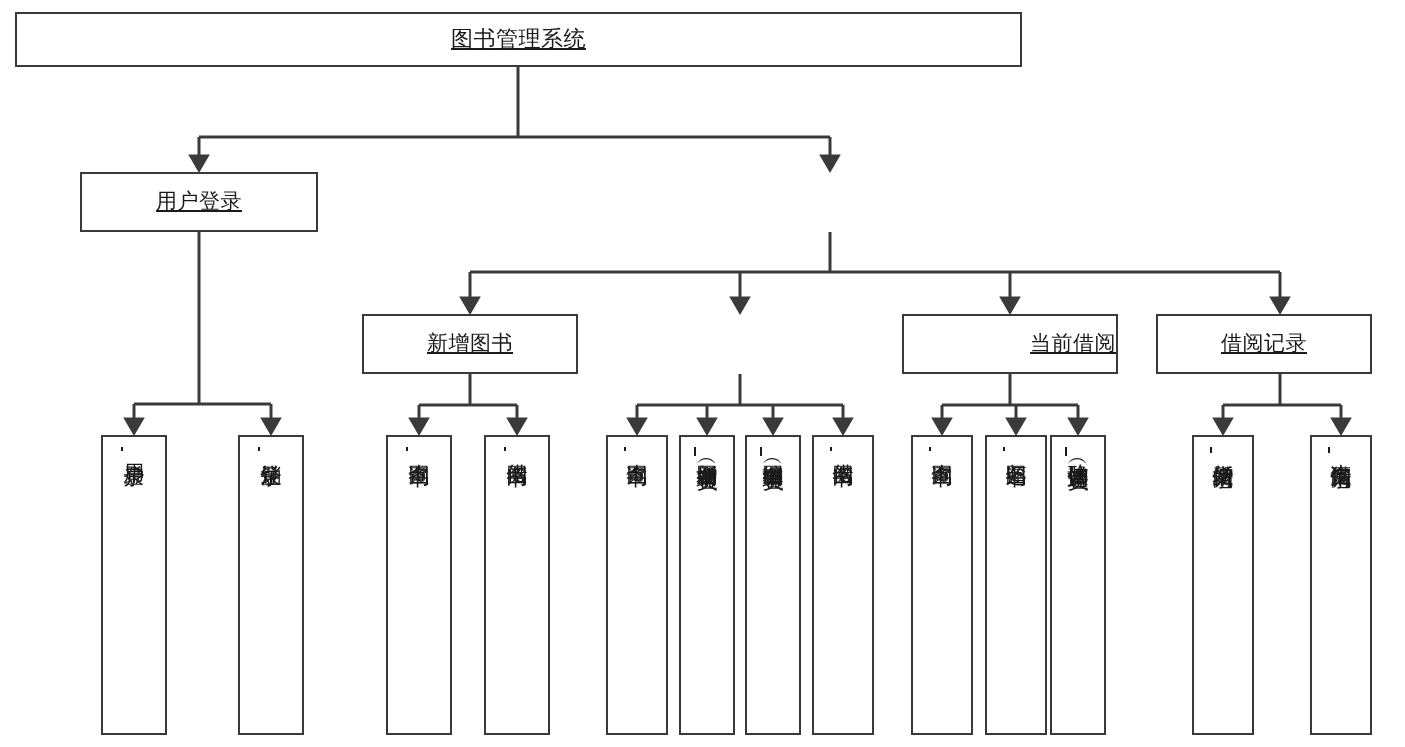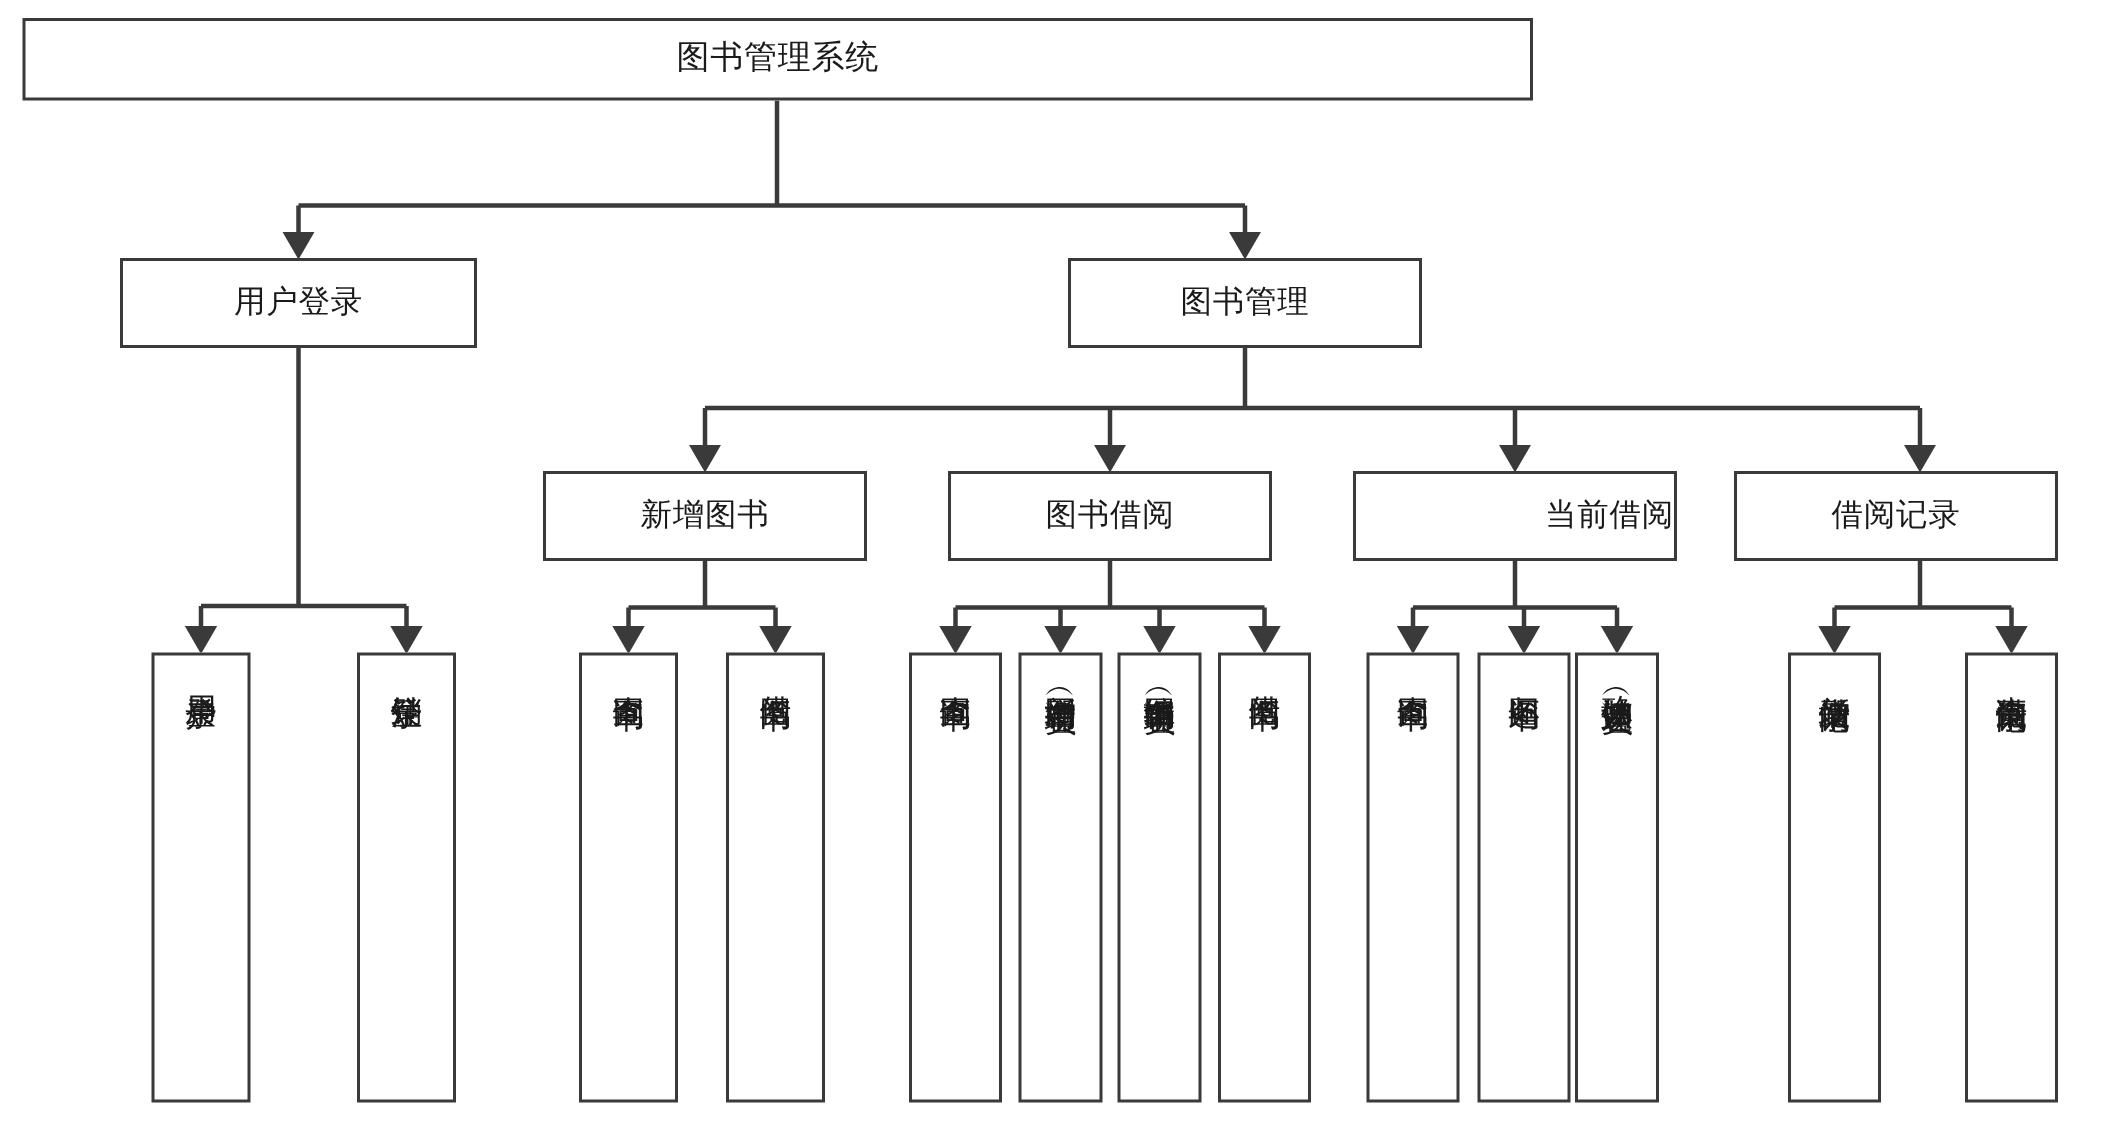--- a/index.html
+++ b/index.html
@@ -28,20 +28,21 @@
   }
   .node {
     position: absolute;
     box-sizing: border-box;
     border: 2px solid #b91c1c;
     background: #ffffff;
     display: flex;
     align-items: center;
     justify-content: center;
     color: #1a1a1a;
+    text-decoration: underline;
   }
   .node .label {
     display: block;
     text-align: center;
     line-height: 1.12;
     letter-spacing: 0.5px;
   }
   
   .node.horiz .label {
     font-size: 21px;
@@ -128,29 +129,23 @@
     </g>
   </svg>
 
   <div class="node horiz root" style="left: 15px; top: 12px; width: 1007px; height: 55px; border-color: rgb(58, 58, 58); background: rgb(255, 255, 255); color: rgb(26, 26, 26);">
     <span class="label">图书管理系统</span>
   </div>
 
   <div class="node horiz" style="left: 80px; top: 172px; width: 238px; height: 60px; border-color: rgb(58, 58, 58); background: rgb(255, 255, 255); color: rgb(26, 26, 26);">
     <span class="label">用户登录</span>
   </div>
-  <div class="node horiz" style="left: 712px; top: 172px; width: 236px; height: 60px; border-color: rgb(58, 58, 58); background: rgb(255, 255, 255); color: rgb(26, 26, 26);">
-    <span class="label">图书管理</span>
-  </div>
 
   <div class="node horiz" style="left: 362px; top: 314px; width: 216px; height: 60px; border-color: rgb(58, 58, 58); background: rgb(255, 255, 255); color: rgb(26, 26, 26);">
     <span class="label">新增图书</span>
-  </div>
-  <div class="node horiz" style="left: 632px; top: 314px; width: 216px; height: 60px; border-color: rgb(58, 58, 58); background: rgb(255, 255, 255); color: rgb(26, 26, 26);">
-    <span class="label">图书借阅</span>
   </div>
   <div class="node horiz" style="left: 902px; top: 314px; width: 216px; height: 60px; border-color: rgb(58, 58, 58); background: rgb(255, 255, 255); color: rgb(26, 26, 26); justify-content: flex-end;">
     <span class="label">当前借阅</span>
   </div>
   <div class="node horiz" style="left: 1156px; top: 314px; width: 216px; height: 60px; border-color: rgb(58, 58, 58); background: rgb(255, 255, 255); color: rgb(26, 26, 26);">
     <span class="label">借阅记录</span>
   </div>
 
   <div class="node vert" style="left: 101px; top: 435px; width: 66px; height: 300px; border-color: rgb(58, 58, 58); background: rgb(255, 255, 255); color: rgb(26, 26, 26);">
     <span class="label">用户登录</span>

